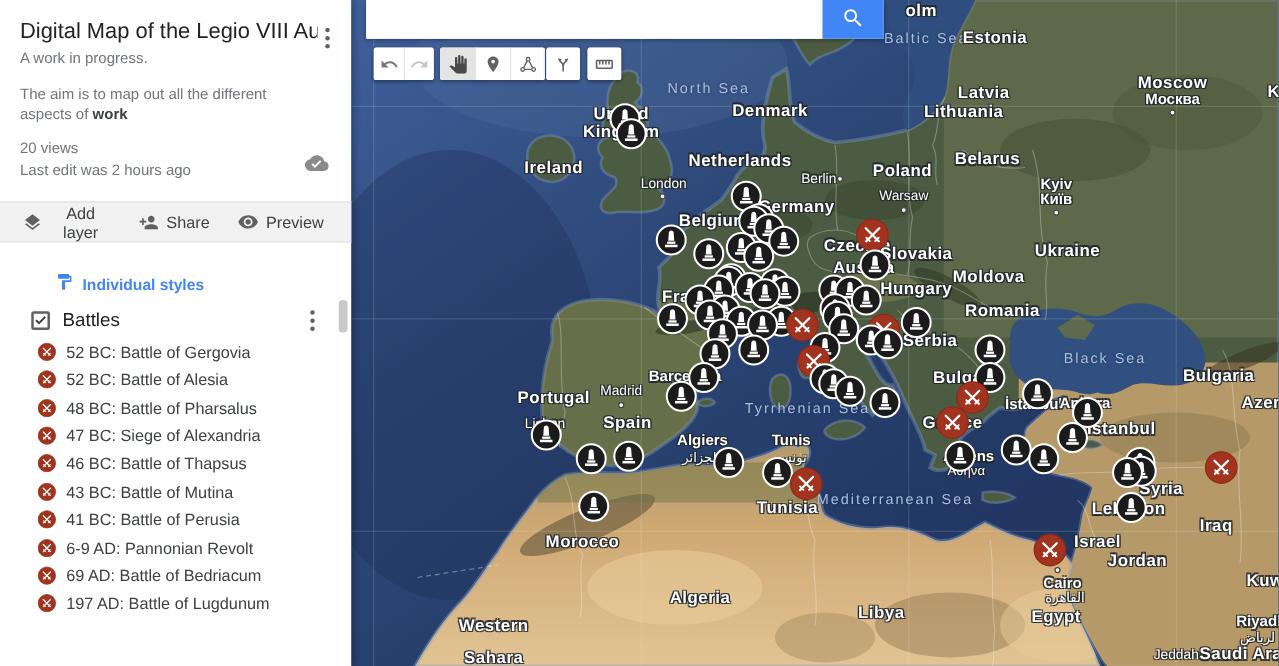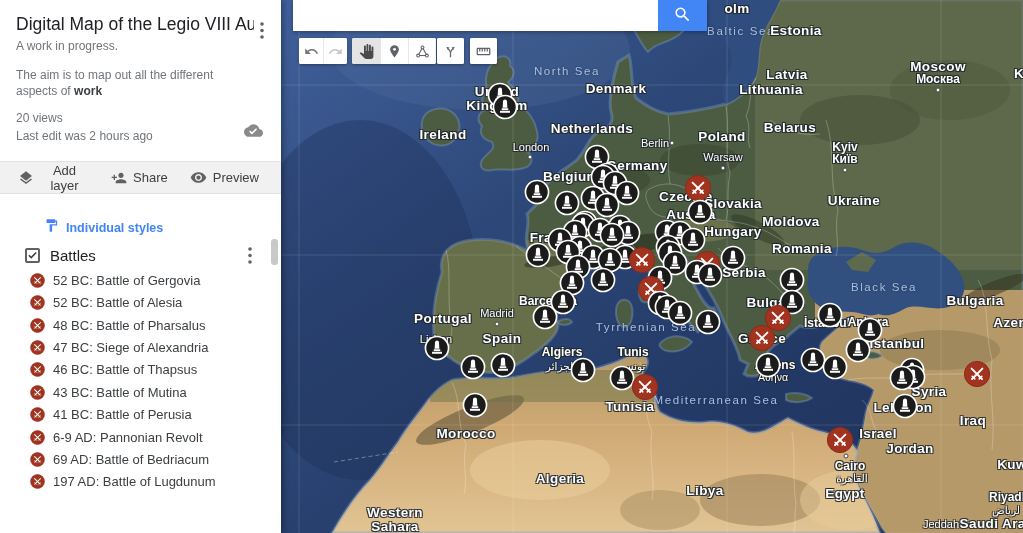--- a/index.html
+++ b/index.html
@@ -244,21 +244,21 @@
         <div class="mlabel co" style="left: 509px; top: 127px;">Belarus</div>
         <div class="mlabel co" style="left: 657px; top: 66px;">Moscow</div>
         <div class="mlabel cityb" style="left: 657px; top: 79px;">Москва</div>
         <div class="mlabel co" style="left: 162px; top: 318px;">Portugal</div>
         <div class="mlabel co" style="left: 221px; top: 338px;">Spain</div>
         <div class="mlabel co" style="left: 185px; top: 433px;">Morocco</div>
         <div class="mlabel co" style="left: 279px; top: 478px;">Algeria</div>
         <div class="mlabel co" style="left: 424px; top: 490px;">Libya</div>
         <div class="mlabel co" style="left: 349px; top: 406px;">Tunisia</div>
         <div class="mlabel co" style="left: 564px; top: 493px;">Egypt</div>
-        <div class="mlabel co" style="left: 114px; top: 512px;">Western</div>
+        <div class="mlabel co" style="left: 114px; top: 500px;">Western</div>
         <div class="mlabel co" style="left: 114px; top: 526px;">Sahara</div>
         <div class="mlabel co" style="left: 648px; top: 391px;">Syria</div>
         <div class="mlabel co" style="left: 622px; top: 407px;">Lebanon</div>
         <div class="mlabel co" style="left: 597px; top: 433px;">Israel</div>
         <div class="mlabel co" style="left: 629px; top: 448px;">Jordan</div>
         <div class="mlabel co" style="left: 692px; top: 420px;">Iraq</div>
         <div class="mlabel co" style="left: 732px; top: 322px;">Azerb</div>
         <div class="mlabel co" style="left: 735px; top: 464px;">Kuwa</div>
         <div class="mlabel co" style="left: 716px; top: 523px;">Saudi Arab</div>
         <div class="mlabel co" style="left: 738px; top: 73px;">K</div>

